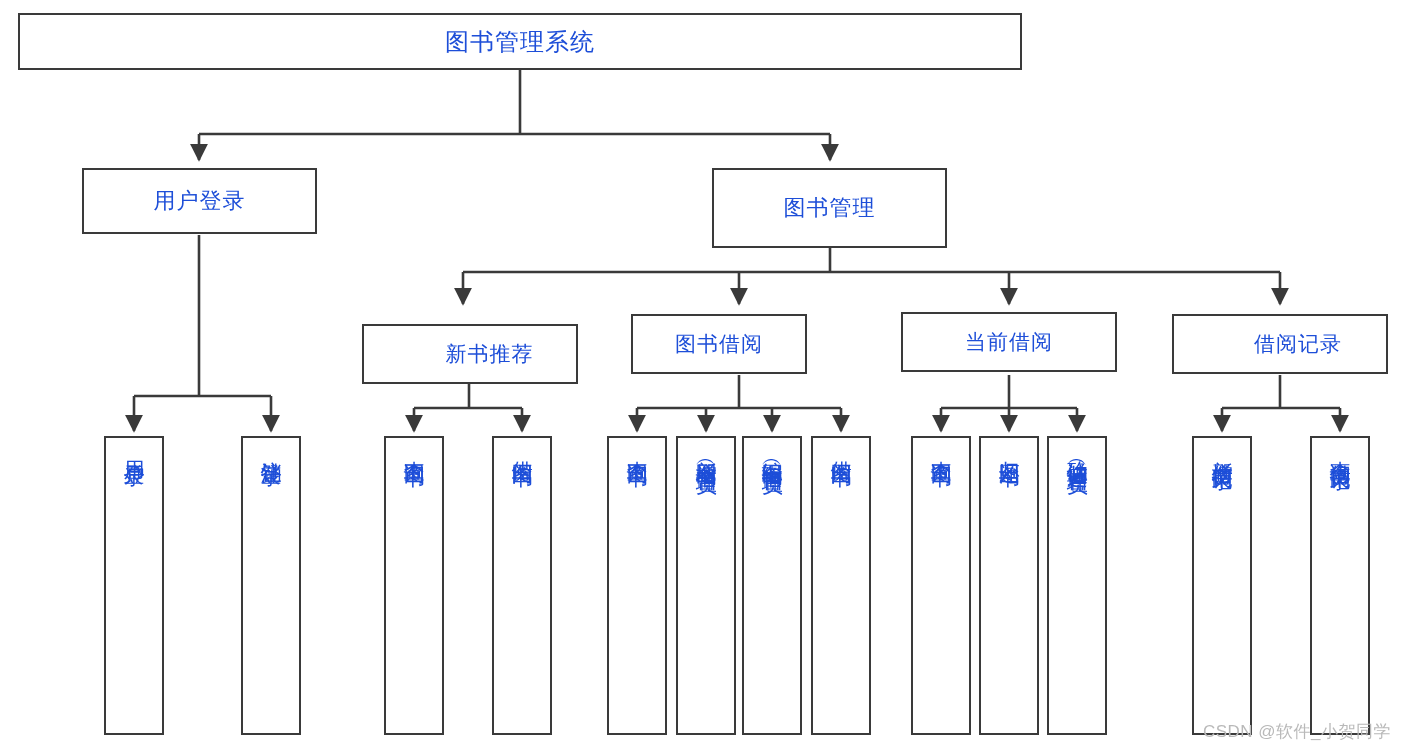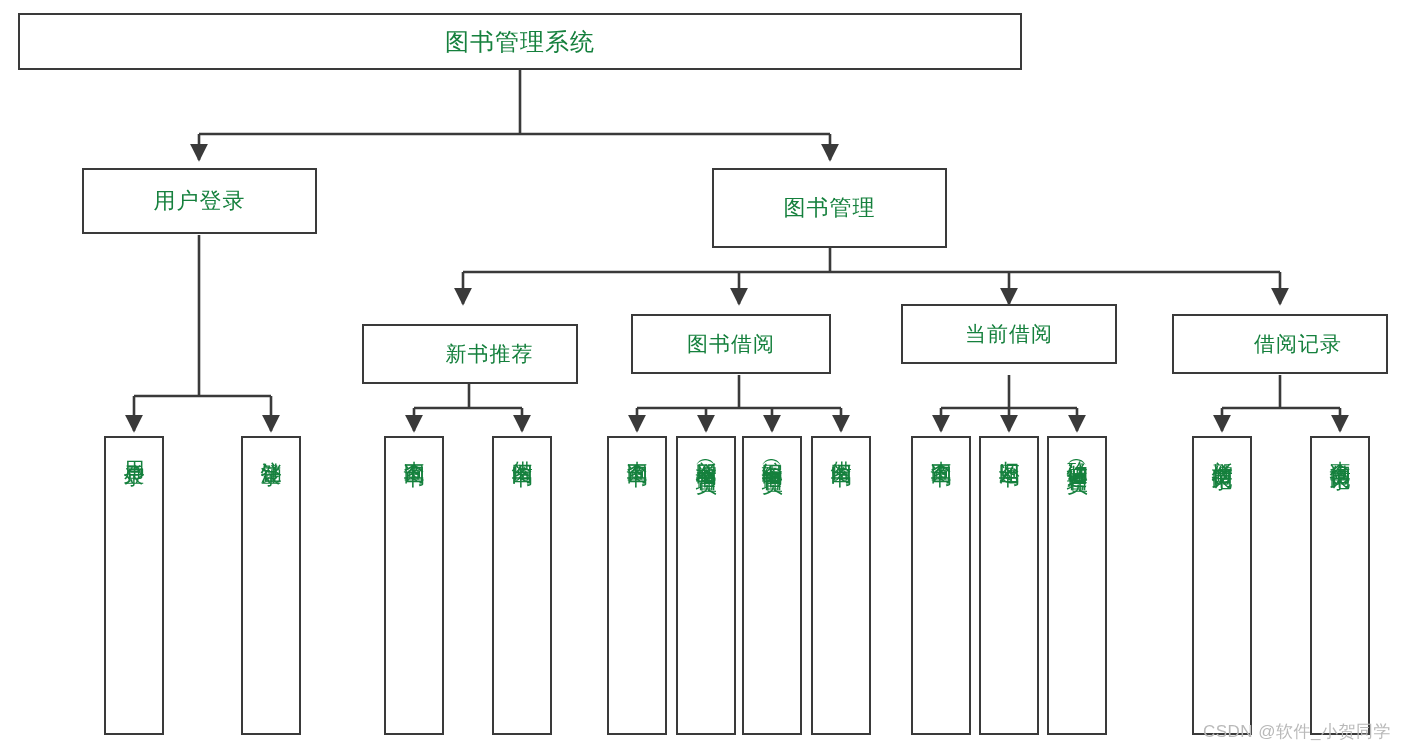--- a/index.html
+++ b/index.html
@@ -25,21 +25,21 @@
     pointer-events:none;
   }
   .node{
     position:absolute;
     box-sizing:border-box;
     background:#ffffff;
     border:2px solid #3a3a3a;
     display:flex;
     align-items:center;
     justify-content:center;
-    color:#15803d;
+    color:#1d4ed8;
   }
   .node.level-root{
     font-size:24px;
     letter-spacing:1px;
   }
   .node.level-2{
     font-size:22px;
     letter-spacing:1px;
   }
   .node.level-3{
@@ -137,25 +137,25 @@
   </div>
 
   <div class="node level-2" style="left:712px; top:168px; width:235px; height:80px;">
     <span>图书管理</span>
   </div>
 
   <div class="node level-3" style="left:362px; top:324px; width:216px; height:60px;padding-left:39px;">
     <span>新书推荐</span>
   </div>
 
-  <div class="node level-3" style="left:631px; top:314px; width:200px; height:60px;">
+  <div class="node level-3" style="left:631px; top:314px; width:176px; height:60px;">
     <span>图书借阅</span>
   </div>
 
-  <div class="node level-3" style="left:901px; top:304px; width:216px; height:60px;">
+  <div class="node level-3" style="left:901px; top:312px; width:216px; height:60px;">
     <span>当前借阅</span>
   </div>
 
   <div class="node level-3" style="left:1172px; top:314px; width:216px; height:60px;padding-left:36px;">
     <span>借阅记录</span>
   </div>
 
   <div class="node leaf" style="left:104px; top:436px; width:60px; height:299px;">
     <span class="vtext">用户登录</span>
   </div>

